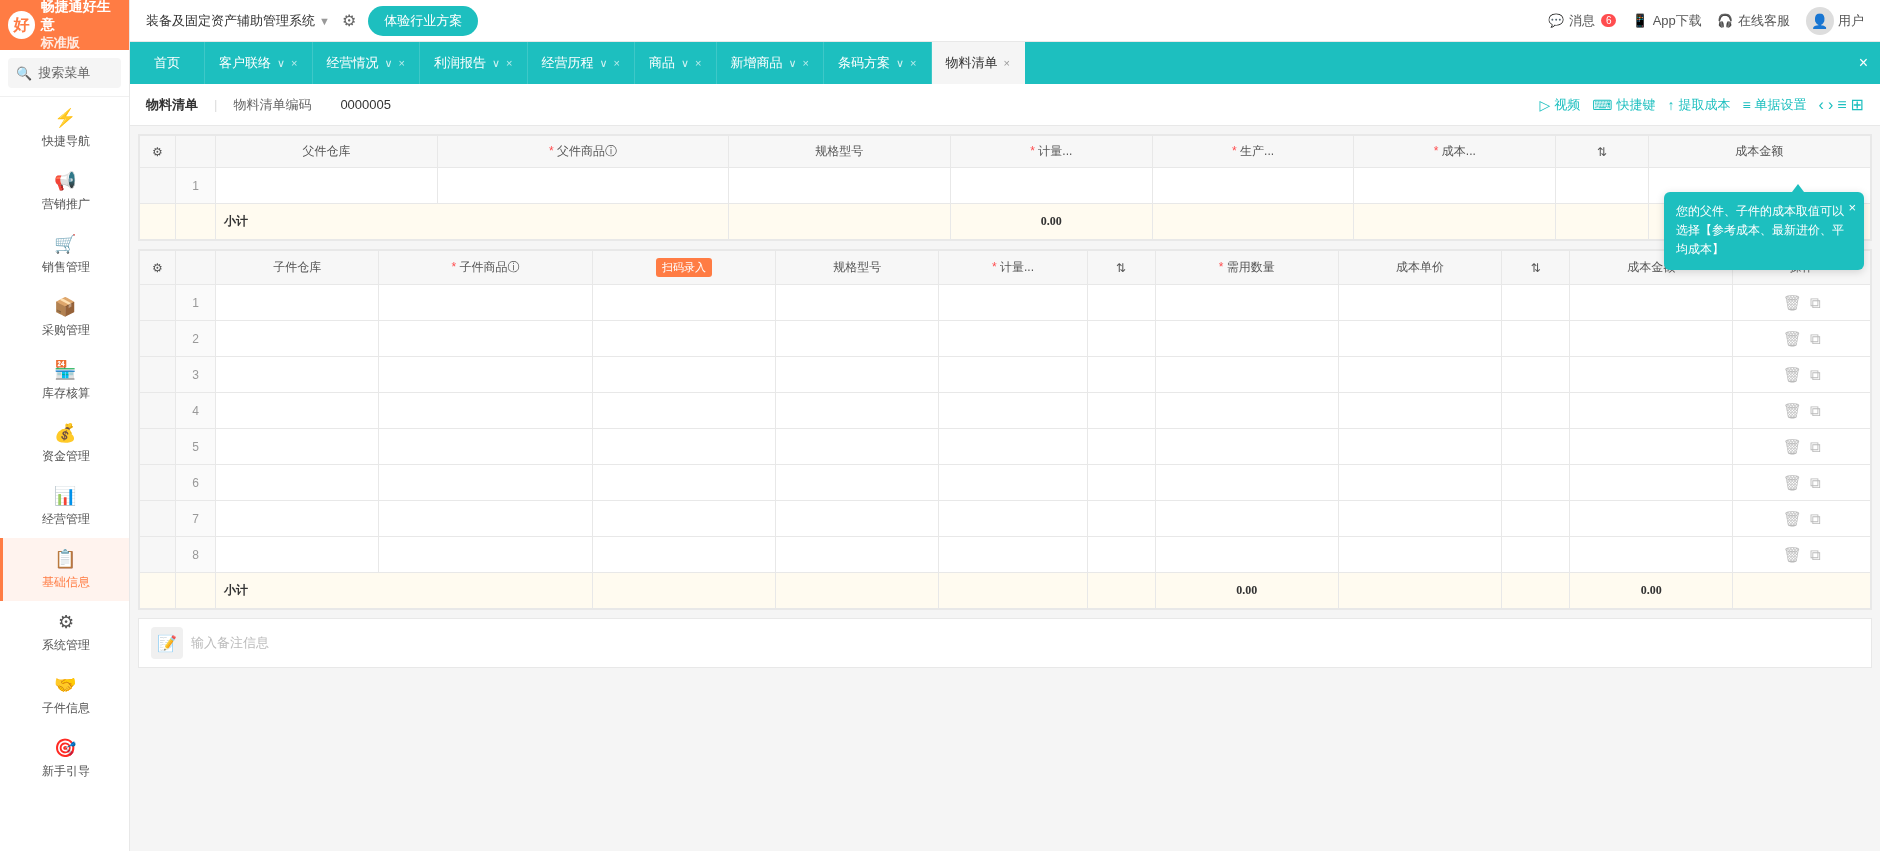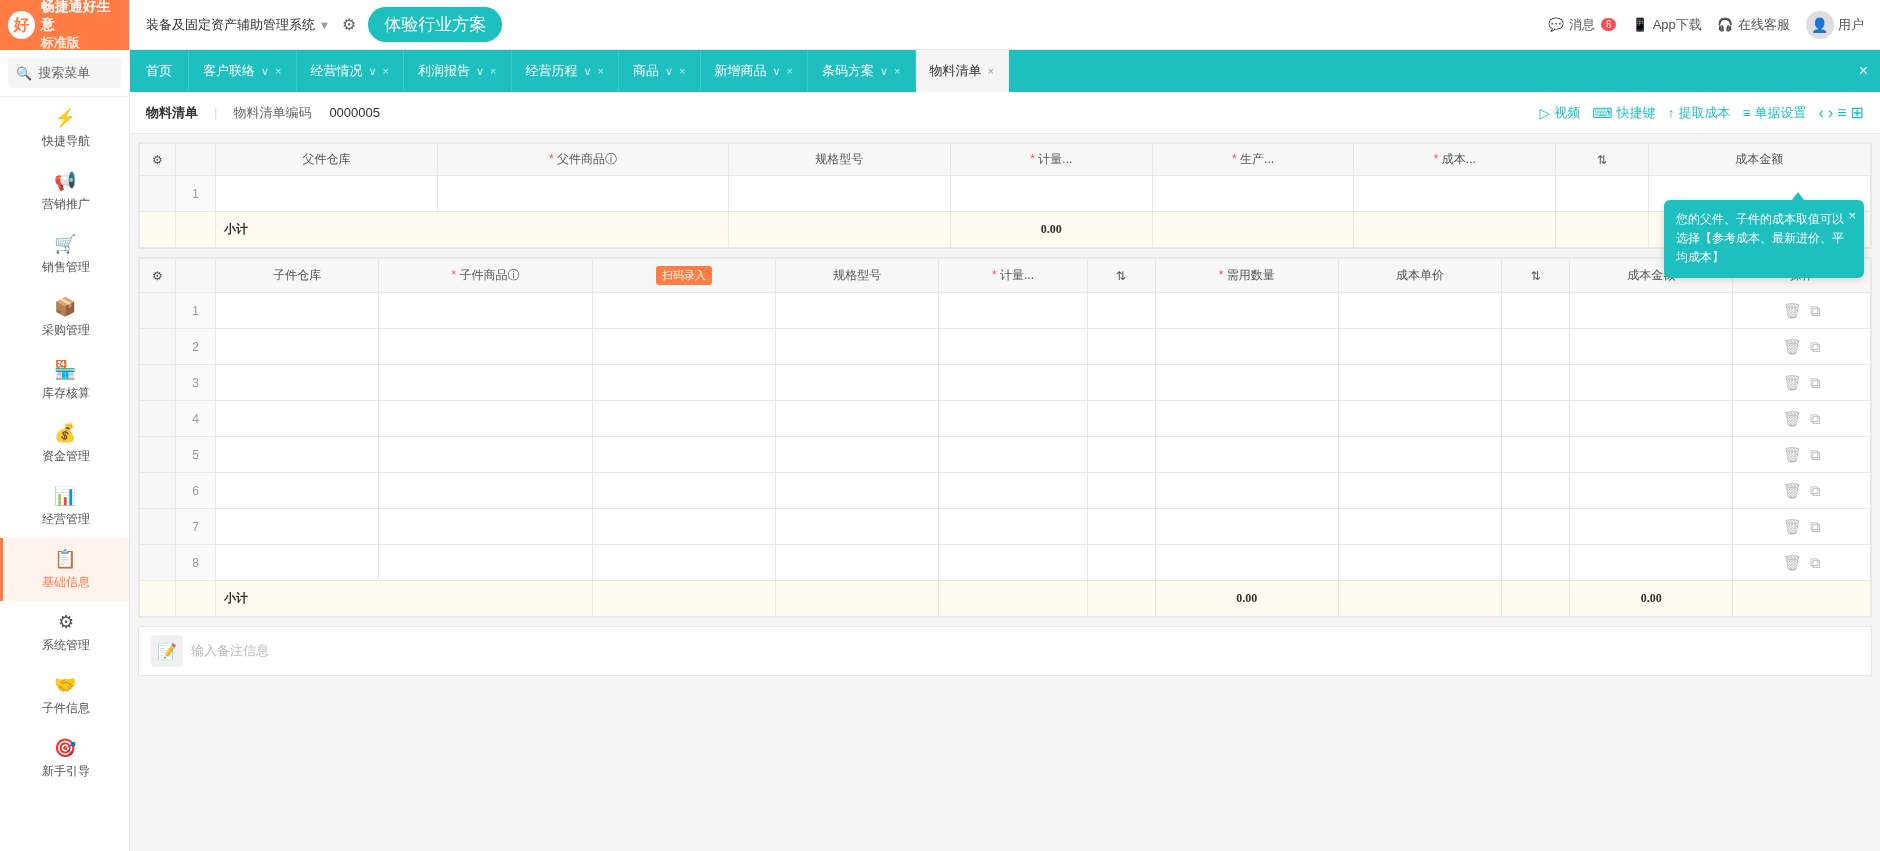--- a/index.html
+++ b/index.html
@@ -68,21 +68,21 @@
     
     .main {
       flex: 1;
       display: flex;
       flex-direction: column;
       overflow: hidden;
     }
 
     
     .topbar {
-      height: 50px;
+      height: 42px;
       background: #fff;
       border-bottom: 1px solid #e8e8e8;
       display: flex;
       align-items: center;
       padding: 0 16px;
       gap: 12px;
     }
     .topbar-system-select {
       display: flex;
       align-items: center;
@@ -97,21 +97,21 @@
       cursor: pointer;
       font-size: 16px;
     }
     .topbar-trial-btn {
       background: #1dbfbf;
       color: #fff;
       border: none;
       border-radius: 20px;
       padding: 6px 16px;
       cursor: pointer;
-      font-size: 17px;
+      font-size: 13px;
     }
     .topbar-right {
       display: flex;
       align-items: center;
       gap: 16px;
       margin-left: auto;
     }
     .topbar-right-item {
       display: flex;
       align-items: center;
@@ -159,21 +159,21 @@
       border-right: 1px solid rgba(255,255,255,0.15);
     }
     .nav-tab.active { background: #f5f5f5; color: #333; }
     .nav-tab .tab-close {
       color: rgba(255,255,255,0.7);
       font-size: 11px;
       line-height: 1;
     }
     .nav-tab.active .tab-close { color: #999; }
     .nav-tab .tab-arrow { font-size: 11px; color: rgba(255,255,255,0.8); }
-    .nav-tab-home { padding: 0 16px; }
+    .nav-tab-home { padding: 0 24px; }
     .nav-close-all {
       margin-left: auto;
       color: #fff;
       padding: 0 12px;
       cursor: pointer;
       font-size: 16px;
     }
 
     
     .content {
@@ -195,21 +195,21 @@
     }
     .page-header-breadcrumb {
       font-size: 13px;
       color: #333;
       font-weight: bold;
     }
     .page-header-divider {
       color: #ddd;
     }
     .page-header-code-label { color: #666; font-size: 13px; }
-    .page-header-code { color: #333; font-size: 13px; margin-left: 2px; }
+    .page-header-code { color: #333; font-size: 13px; margin-left: 13px; }
     .page-header-actions {
       margin-left: auto;
       display: flex;
       align-items: center;
       gap: 12px;
     }
     .page-header-action {
       display: flex;
       align-items: center;
       gap: 4px;

